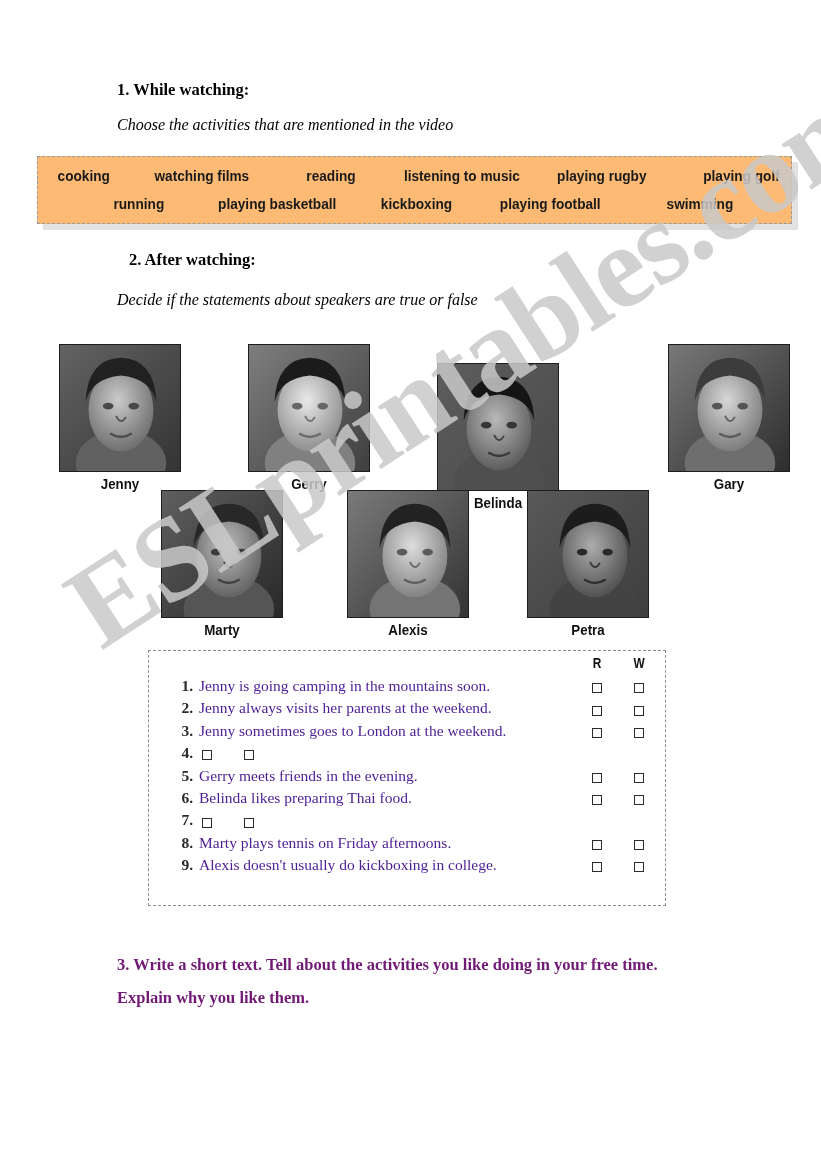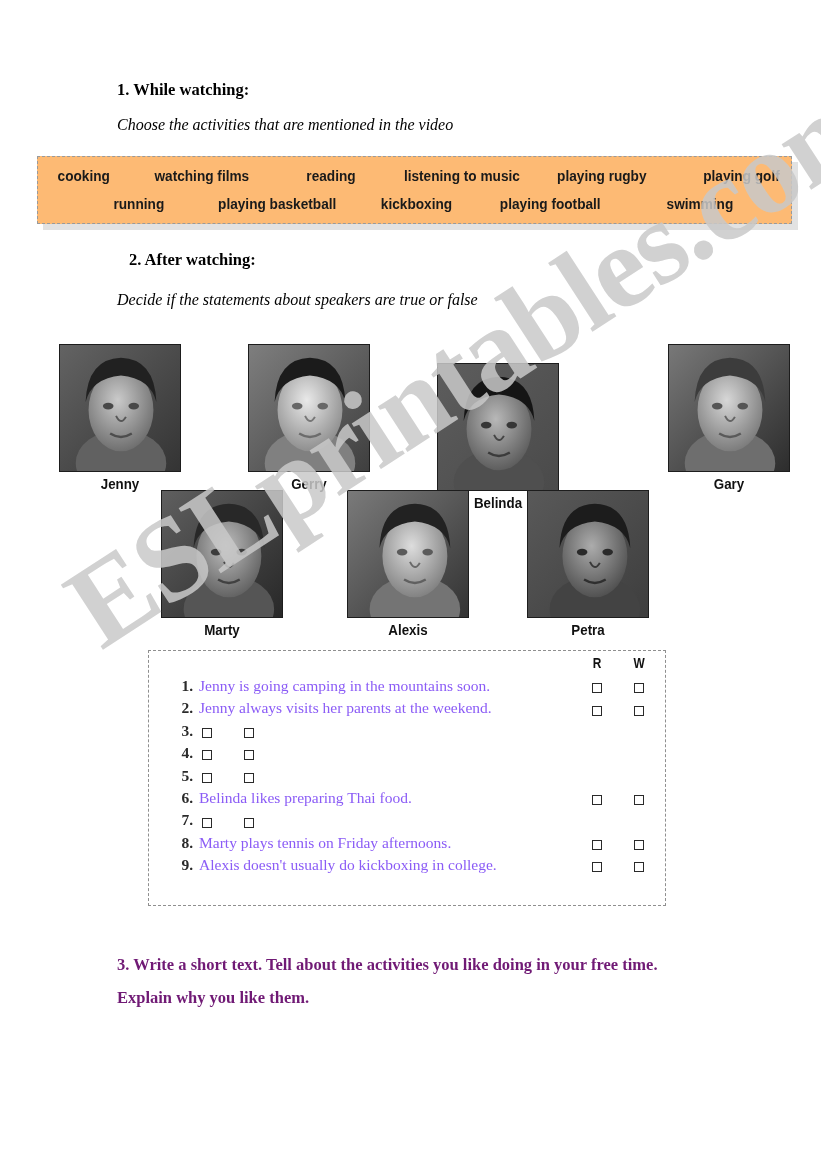--- a/index.html
+++ b/index.html
@@ -170,21 +170,21 @@
     font-weight: bold;
     font-size: 15.5px;
     color: #2b2b2b;
     font-family: "Liberation Serif", "DejaVu Serif", serif;
     flex: 0 0 auto;
   }
   .stmt-text {
     flex: 1 1 auto;
     padding-left: 6px;
     font-size: 15.5px;
-    color: #8b5cf6;
+    color: #4c1d95;
     font-family: "Liberation Serif", "DejaVu Serif", serif;
     white-space: nowrap;
   }
   .stmt-boxes {
     flex: 0 0 70px;
     display: flex;
     justify-content: space-between;
     align-items: center;
     align-self: center;
   }
@@ -435,34 +435,36 @@
         <div class="stmt-row">
           <span class="stmt-num">2.</span>
           <span class="stmt-text">Jenny always visits her parents at the weekend.</span>
           <span class="stmt-boxes">
             <span class="cbox"></span>
             <span class="cbox"></span>
           </span>
         </div>
         <div class="stmt-row">
           <span class="stmt-num">3.</span>
+          <span class="stmt-text">Jenny sometimes goes to London at the weekend.</span>
           <span class="stmt-boxes">
             <span class="cbox"></span>
             <span class="cbox"></span>
           </span>
         </div>
         <div class="stmt-row">
           <span class="stmt-num">4.</span>
           <span class="stmt-boxes">
             <span class="cbox"></span>
             <span class="cbox"></span>
           </span>
         </div>
         <div class="stmt-row">
           <span class="stmt-num">5.</span>
+          <span class="stmt-text">Gerry meets friends in the evening.</span>
           <span class="stmt-boxes">
             <span class="cbox"></span>
             <span class="cbox"></span>
           </span>
         </div>
         <div class="stmt-row">
           <span class="stmt-num">6.</span>
           <span class="stmt-text">Belinda likes preparing Thai food.</span>
           <span class="stmt-boxes">
             <span class="cbox"></span>

